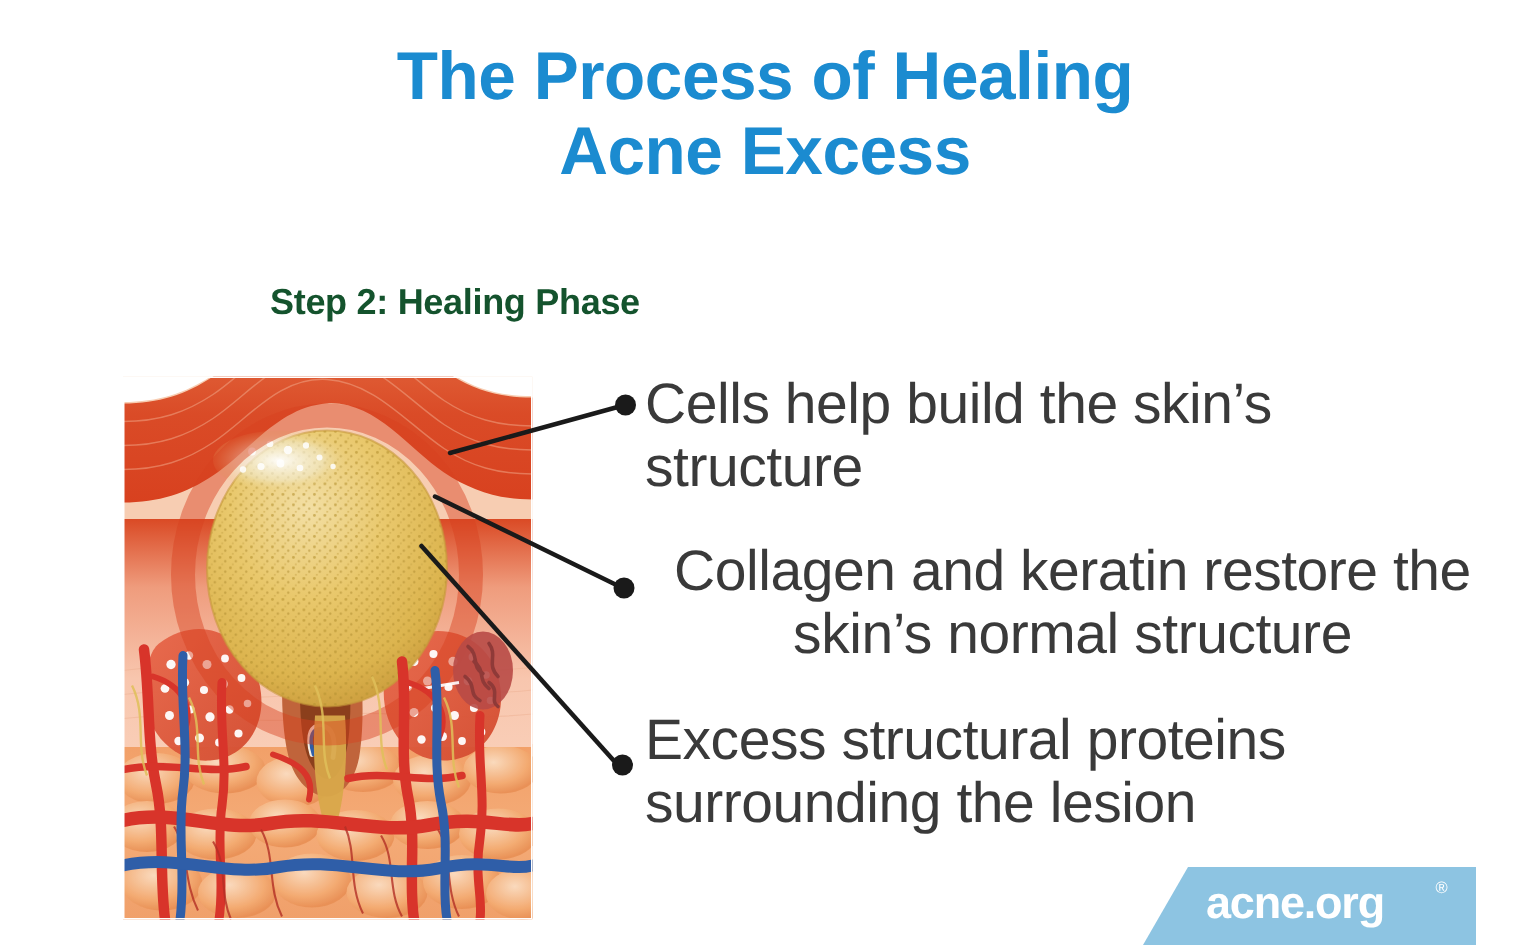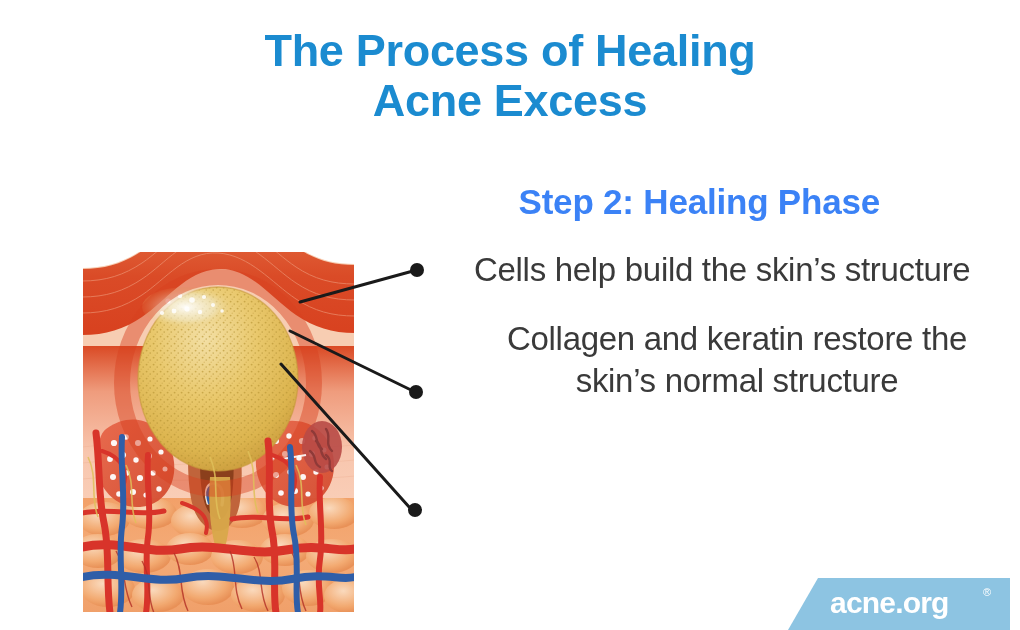--- a/index.html
+++ b/index.html
@@ -41,43 +41,42 @@
     color: #1b8bd0;
     white-space: nowrap;
   }
 
   
   .subtitle {
     position: absolute;
     left: 180px;
     top: 182px;
     width: 700px;
-    text-align: right;
+    text-align: left;
     font-family: "Liberation Sans", sans-serif;
     font-weight: bold;
-    font-size: 35px;
+    font-size: 24px;
     line-height: 40px;
-    color: #3b82f6;
+    color: #14532d;
     letter-spacing: -0.2px;
   }
 
   
   .bullets {
     position: absolute;
     left: 430px;
     top: 249px;
     width: 570px;
   }
   .bullet {
     font-family: "Liberation Sans", sans-serif;
-    font-size: 33px;
+    font-size: 38px;
     line-height: 42px;
     color: #3a3a3a;
     letter-spacing: -0.3px;
-    margin-left: 44px;
   }
   .bullet.b1 { margin-top: 0px; }
   .bullet.b2 { margin-top: 27px; text-align: center; }
   .bullet.b3 { margin-top: 29px; }
 
   
   #leaders {
     position: absolute;
     left: 0;
     top: 0;
@@ -91,21 +90,21 @@
     position: absolute;
     left: 82px;
     top: 251px;
     width: 273px;
     height: 362px;
   }
 
   
   #logo-badge {
     position: absolute;
-    left: 788px;
+    left: 762px;
     top: 578px;
     width: 222px;
     height: 52px;
   }
   .logo-text {
     position: absolute;
     left: 42px;
     top: 7px;
     font-family: "Liberation Sans", sans-serif;
     font-weight: bold;
@@ -393,20 +392,21 @@
     <g fill="#1a1a1a">
       <circle cx="417" cy="270" r="7"></circle>
       <circle cx="416" cy="392" r="7"></circle>
       <circle cx="415" cy="510" r="7"></circle>
     </g>
   </svg>
 
   <div class="bullets">
     <div class="bullet b1">Cells help build the skin’s structure</div>
     <div class="bullet b2">Collagen and keratin restore the skin’s normal structure</div>
+    <div class="bullet b3">Excess structural proteins surrounding the lesion</div>
   </div>
 
   <div id="logo-badge">
     <svg width="222" height="52" viewBox="0 0 222 52" xmlns="http://www.w3.org/2000/svg">
       <polygon points="30,0 222,0 222,52 0,52" fill="#8dc4e2"></polygon>
     </svg>
     <div class="logo-text">acne.org</div>
     <div class="logo-reg">®</div>
   </div>
 

